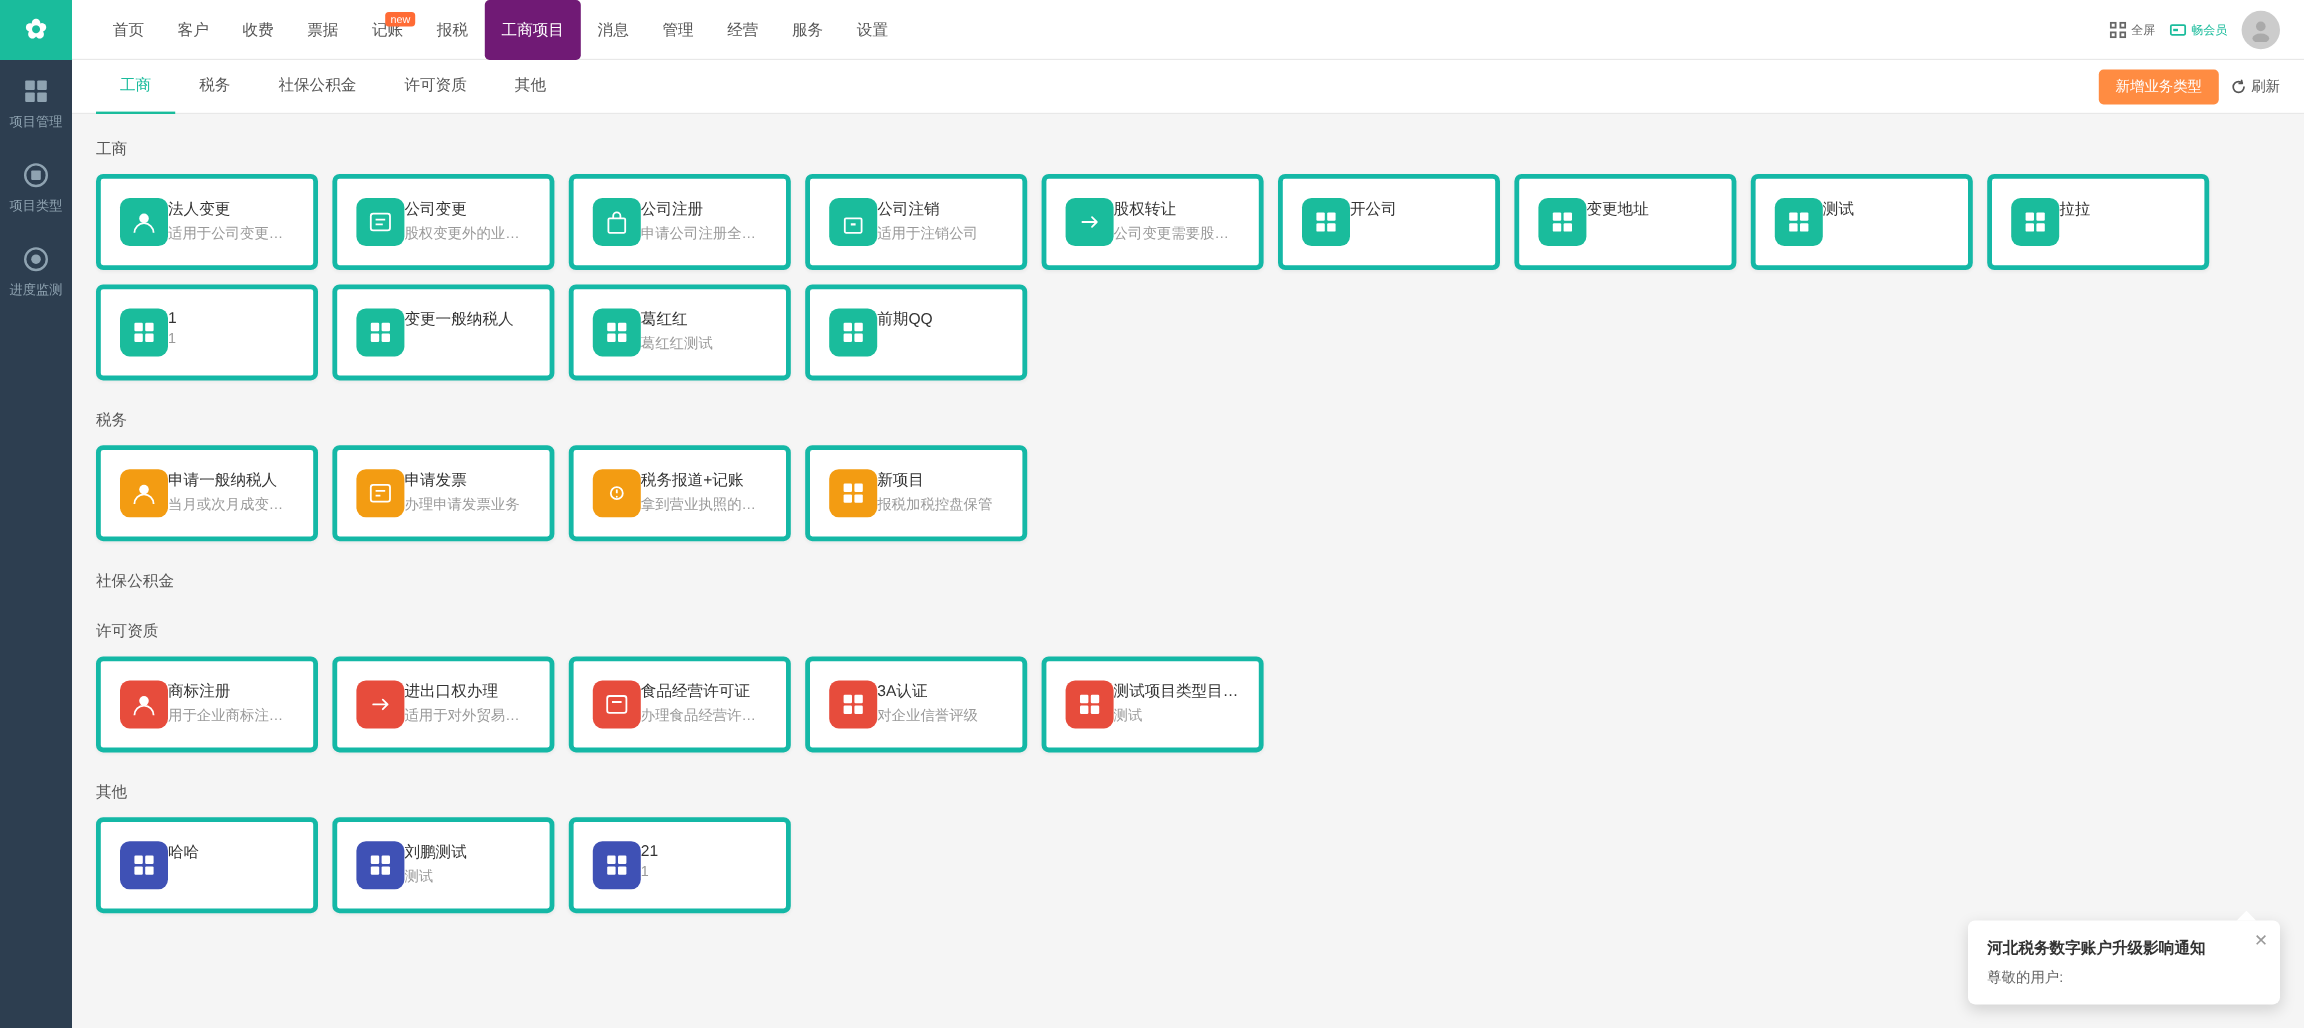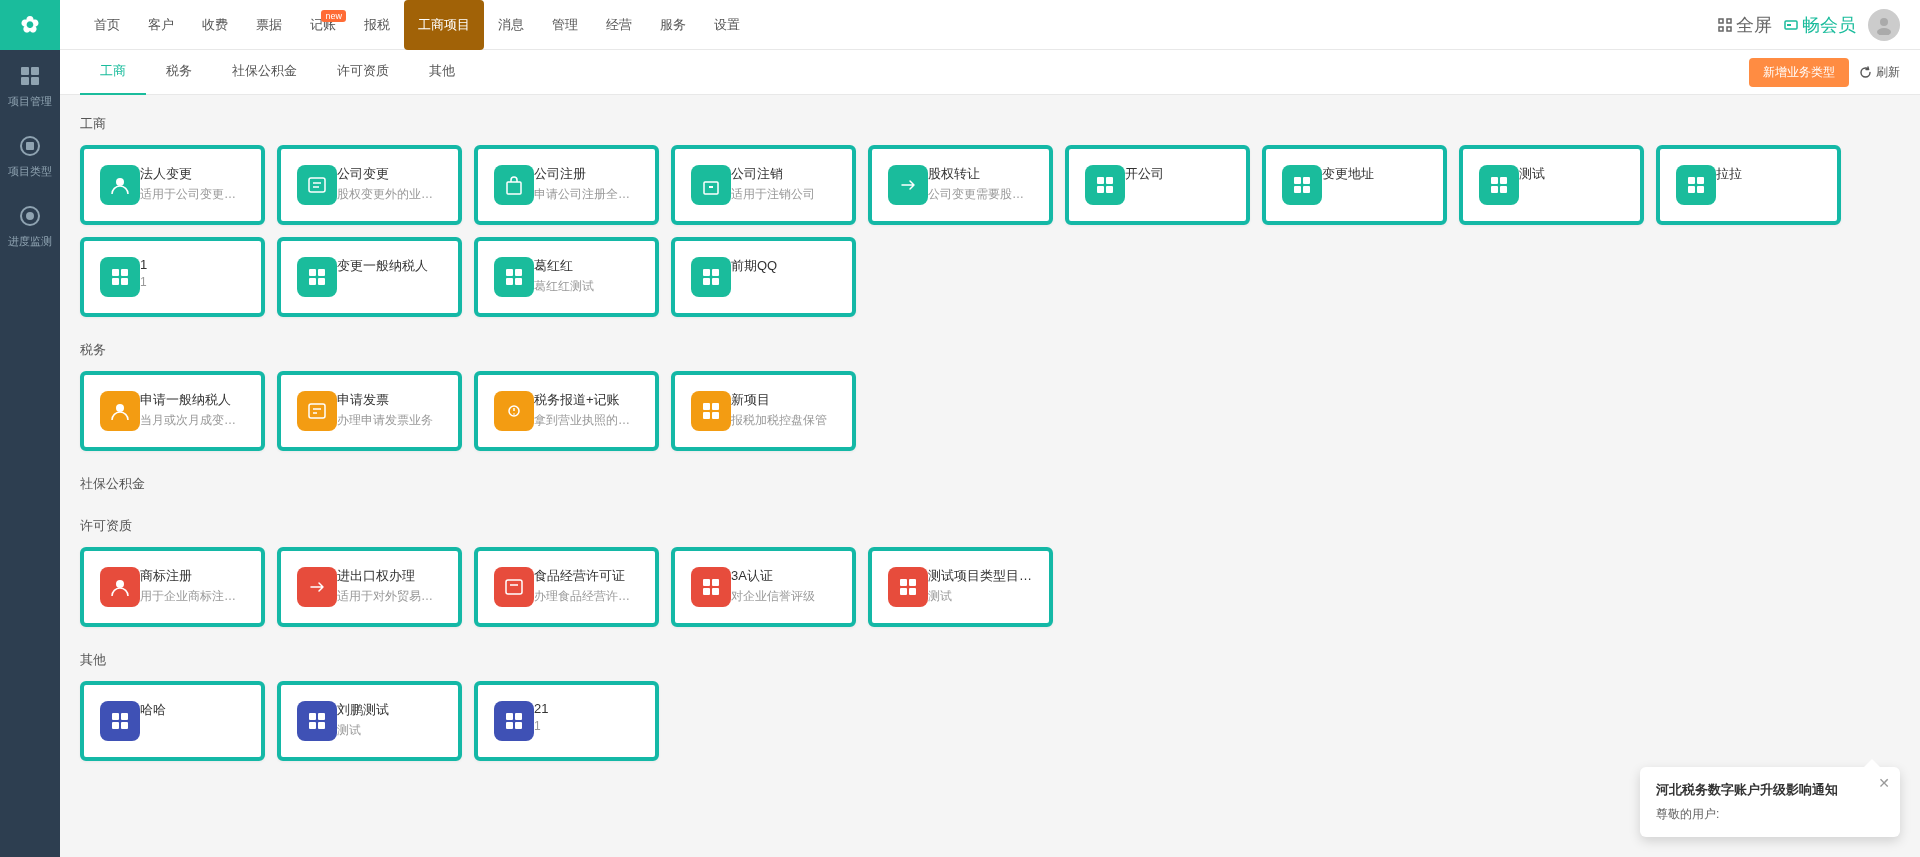--- a/index.html
+++ b/index.html
@@ -70,21 +70,21 @@
       height: 50px;
       display: flex;
       align-items: center;
       font-size: 13px;
       color: #555;
       cursor: pointer;
       white-space: nowrap;
       position: relative;
     }
     .nav-item.active {
-      background: #a16207;
+      background: #701a75;
       color: white;
       border-radius: 4px;
     }
     .nav-badge {
       position: absolute;
       top: 10px;
       right: 4px;
       background: #ff6b35;
       color: white;
       font-size: 9px;
@@ -98,21 +98,21 @@
       gap: 12px;
       font-size: 12px;
       color: #666;
     }
     .top-nav-right .btn-fullscreen, .top-nav-right .btn-member {
       display: flex;
       align-items: center;
       gap: 4px;
       cursor: pointer;
       color: #666;
-      font-size: 18px;
+      font-size: 10px;
     }
     .avatar {
       width: 32px;
       height: 32px;
       border-radius: 50%;
       background: #ccc;
       display: flex;
       align-items: center;
       justify-content: center;
       font-size: 16px;

